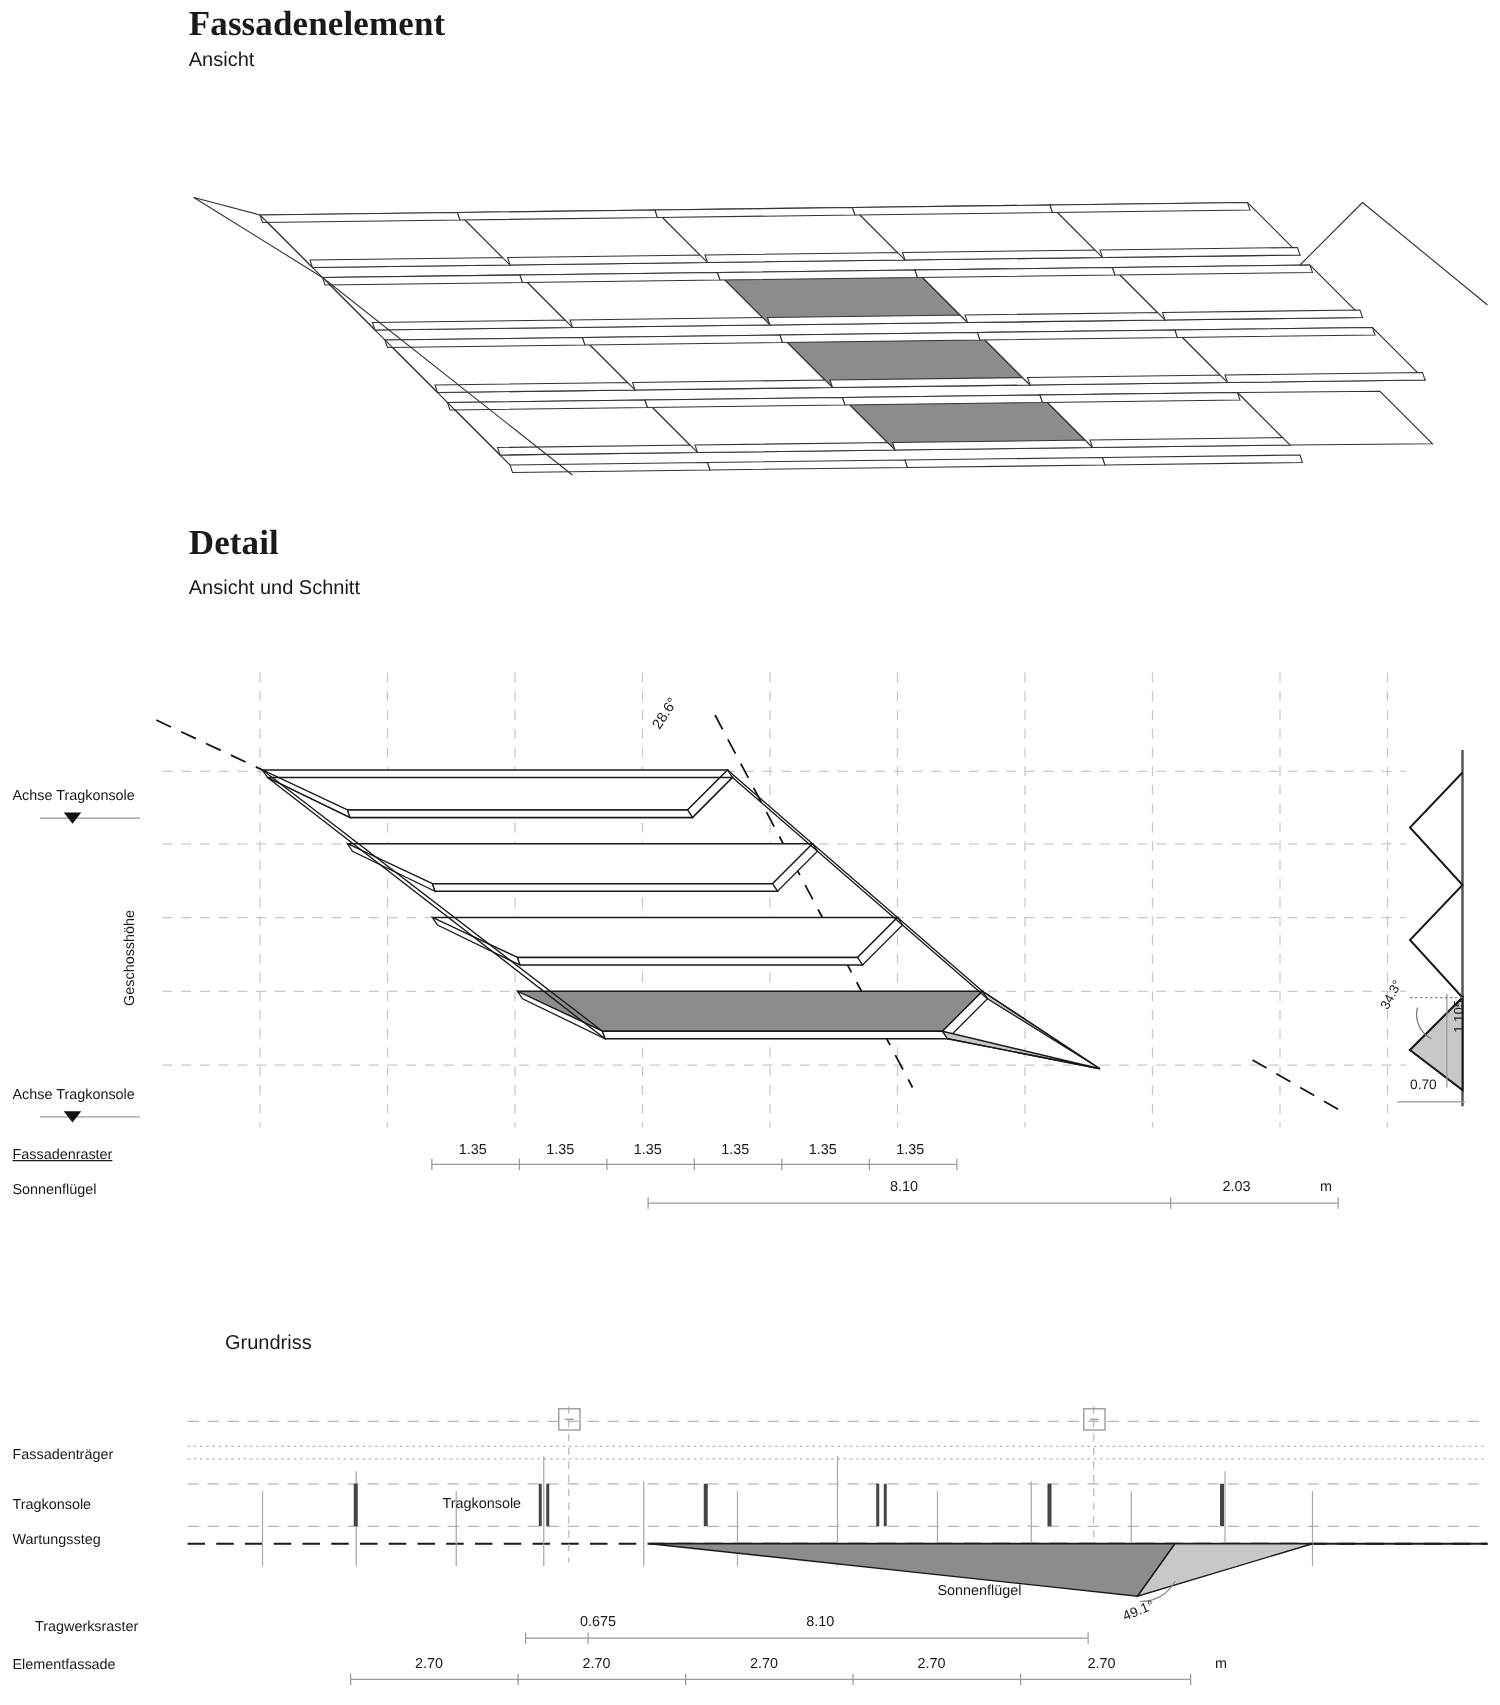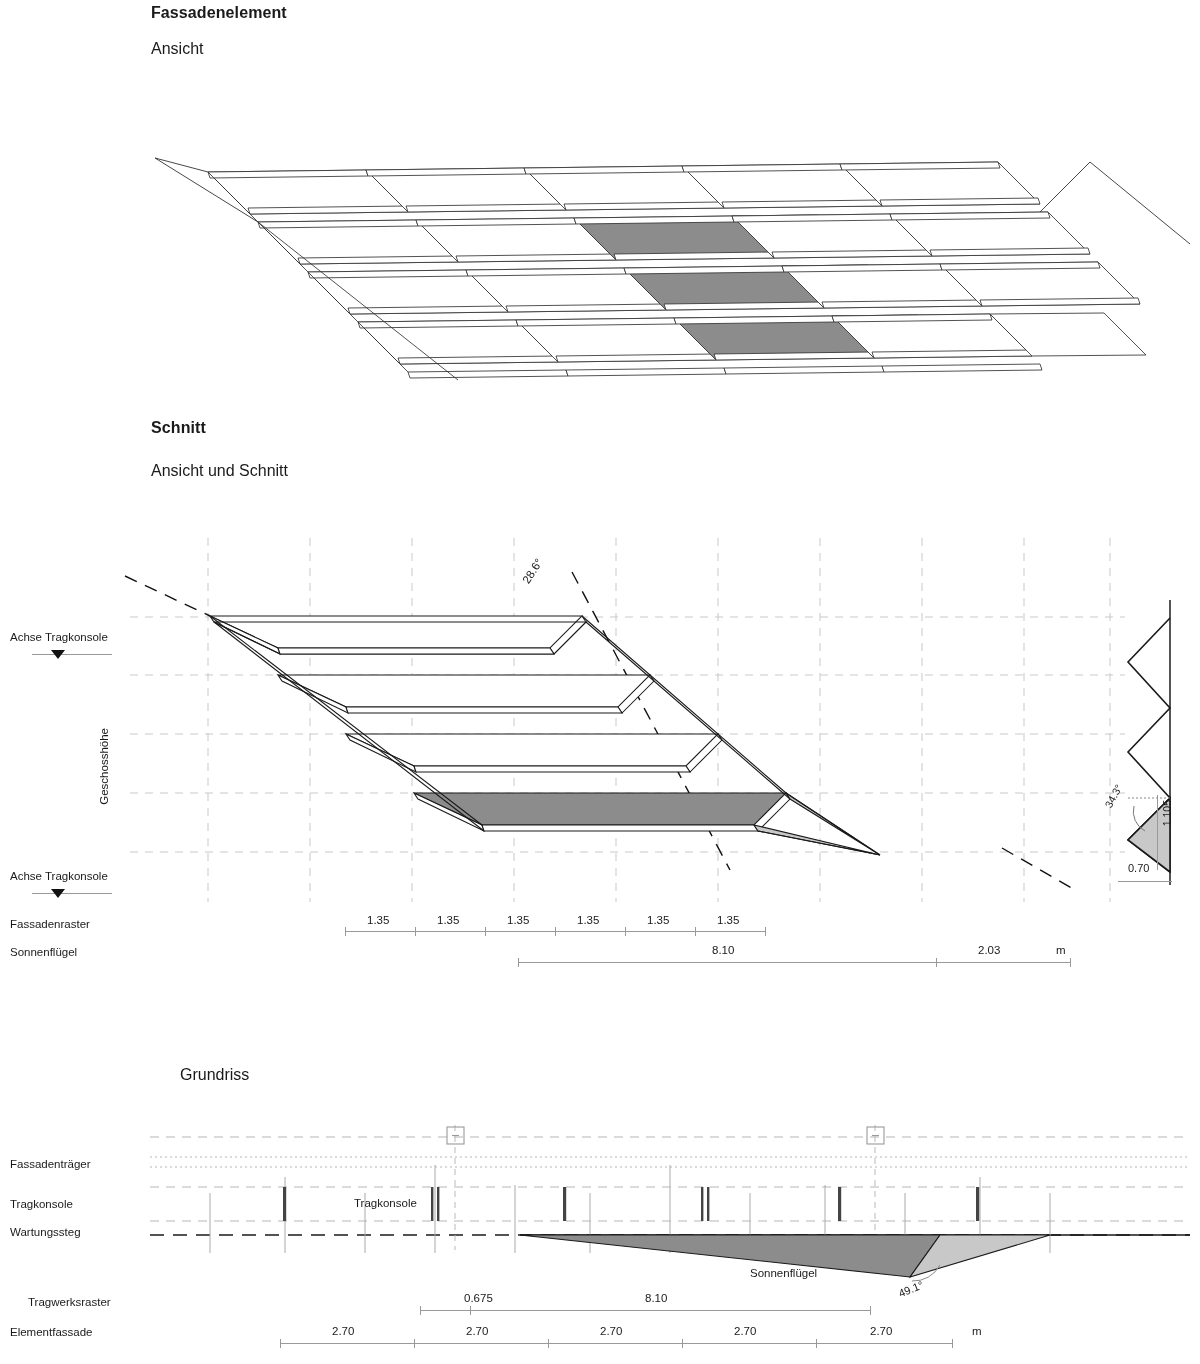--- a/index.html
+++ b/index.html
@@ -1,19 +1,19 @@
 <!DOCTYPE html>
 <html><head>
 <meta charset="utf-8">
 <style>
   html,body{margin:0;padding:0;background:#fff;}
   body{width:1200px;height:1364px;position:relative;
        font-family:"Liberation Sans",sans-serif;color:#1a1a1a;}
   .abs{position:absolute;}
-  .ttl{font-size:16px;font-weight:bold;letter-spacing:.1px;}
+  .ttl{font-size:28px;font-weight:bold;letter-spacing:.1px;font-family:Liberation Serif, serif;}
   .sub{font-size:16px;font-weight:normal;text-align:center;}
   .lbl{font-size:11.5px;color:#1a1a1a;white-space:nowrap;}
   .dim{font-size:11.5px;color:#1a1a1a;white-space:nowrap;}
   .vtxt{writing-mode:vertical-rl;transform:rotate(180deg);font-size:11.5px;white-space:nowrap;}
   svg{display:block;overflow:visible;}
   .tri{width:0;height:0;border-left:7px solid transparent;border-right:7px solid transparent;
        border-top:9px solid #111;}
 </style>
 </head>
 <body>
@@ -115,21 +115,21 @@
     </g>
 
     <path d="M5,8 L58,22 M5,8 L108,72" stroke-width="0.9"></path>
     <path d="M58,22 L258,222 M108,72 L308,230"></path>
 
     <path d="M940,12 L1040,94 M940,12 L890,62" stroke-width="0.9"></path>
   </g>
 </svg>
 </div>
 
-<div class="abs ttl" style="left:151px;top:419px;">Schnitt</div>
+<div class="abs ttl" style="left:151px;top:419px;">Detail</div>
 <div class="abs sub" style="left:151px;top:462px;">Ansicht und Schnitt</div>
 
 <div class="abs lbl" style="left:10px;top:631px;">Achse Tragkonsole</div>
 <div class="abs" style="left:32px;top:654px;width:80px;height:1px;background:#999;"></div>
 <div class="abs tri" style="left:51px;top:650px;"></div>
 
 <div class="abs lbl" style="left:10px;top:870px;">Achse Tragkonsole</div>
 <div class="abs" style="left:32px;top:893px;width:80px;height:1px;background:#999;"></div>
 <div class="abs tri" style="left:51px;top:889px;"></div>
 
@@ -295,21 +295,21 @@
   <line x1="28" y1="198" x2="70" y2="198" stroke="#888" stroke-width="1" stroke-dasharray="2 2"></line>
   <path d="M34,206 A22,22 0 0 0 45,231" fill="none" stroke="#777" stroke-width="1"></path>
 </svg>
 </div>
 <div class="abs dim" style="left:1101px;top:790px;transform:rotate(-62deg);font-size:10.5px;">34.3°</div>
 <div class="abs vtxt" style="left:1161px;top:800px;font-size:10.5px;">1.105</div>
 <div class="abs" style="left:1157px;top:795px;width:1px;height:75px;background:#999;"></div>
 <div class="abs dim" style="left:1128px;top:862px;font-size:11px;">0.70</div>
 <div class="abs" style="left:1118px;top:881px;width:54px;height:1px;background:#999;"></div>
 
-<div class="abs lbl" style="left:10px;top:918px;">Fassadenraster</div>
+<div class="abs lbl" style="left:10px;top:918px;text-decoration:underline;">Fassadenraster</div>
 <div class="abs lbl" style="left:10px;top:946px;">Sonnenflügel</div>
 
 <div class="abs" style="left:345px;top:931px;width:420px;height:1px;background:#999;"></div>
 <div class="abs">
   <div class="abs" style="left:345px;top:927px;width:1px;height:9px;background:#999;"></div>
   <div class="abs" style="left:415px;top:927px;width:1px;height:9px;background:#999;"></div>
   <div class="abs" style="left:485px;top:927px;width:1px;height:9px;background:#999;"></div>
   <div class="abs" style="left:555px;top:927px;width:1px;height:9px;background:#999;"></div>
   <div class="abs" style="left:625px;top:927px;width:1px;height:9px;background:#999;"></div>
   <div class="abs" style="left:695px;top:927px;width:1px;height:9px;background:#999;"></div>

